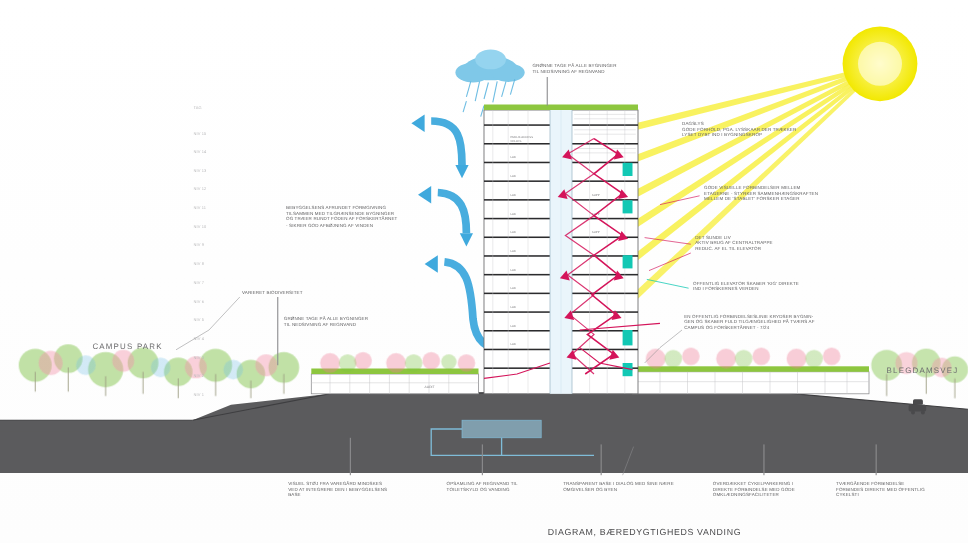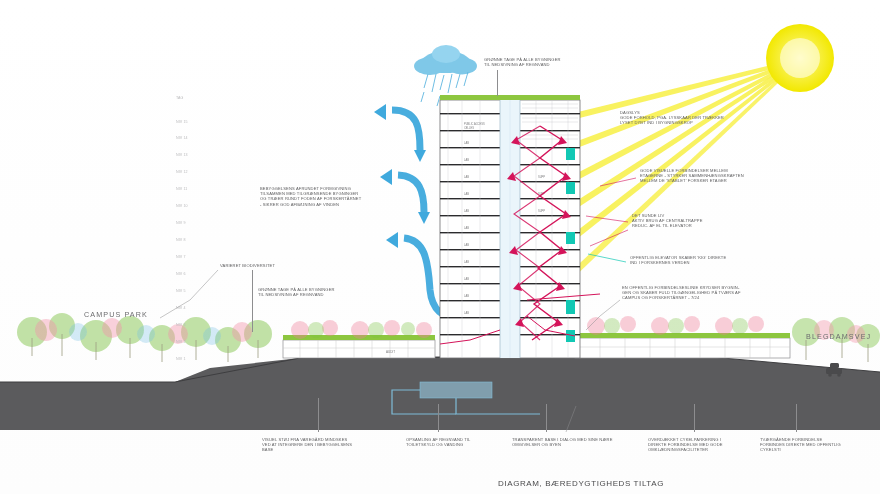--- a/index.html
+++ b/index.html
@@ -425,15 +425,15 @@
   <div class="abs note" style="left:648px;top:437px;width:135px;">OVERDÆKKET CYKELPARKERING I
 DIREKTE FORBINDELSE MED GODE
 OMKLÆDNINGSFACILITETER</div>
   <div class="leader vline" style="left:694px;top:404px;height:28px;"></div>
 
   <div class="abs note" style="left:760px;top:437px;width:120px;">TVÆRGÅENDE FORBINDELSE
 FORBINDES DIREKTE MED OFFENTLIG
 CYKELSTI</div>
   <div class="leader vline" style="left:796px;top:404px;height:28px;"></div>
 
-  <div class="abs title" style="left:498px;top:479px;">DIAGRAM, BÆREDYGTIGHEDS TILTAG</div>
+  <div class="abs title" style="left:498px;top:479px;">DIAGRAM, BÆREDYGTIGHEDS VANDING</div>
 
 </div>
 
 </body></html>

